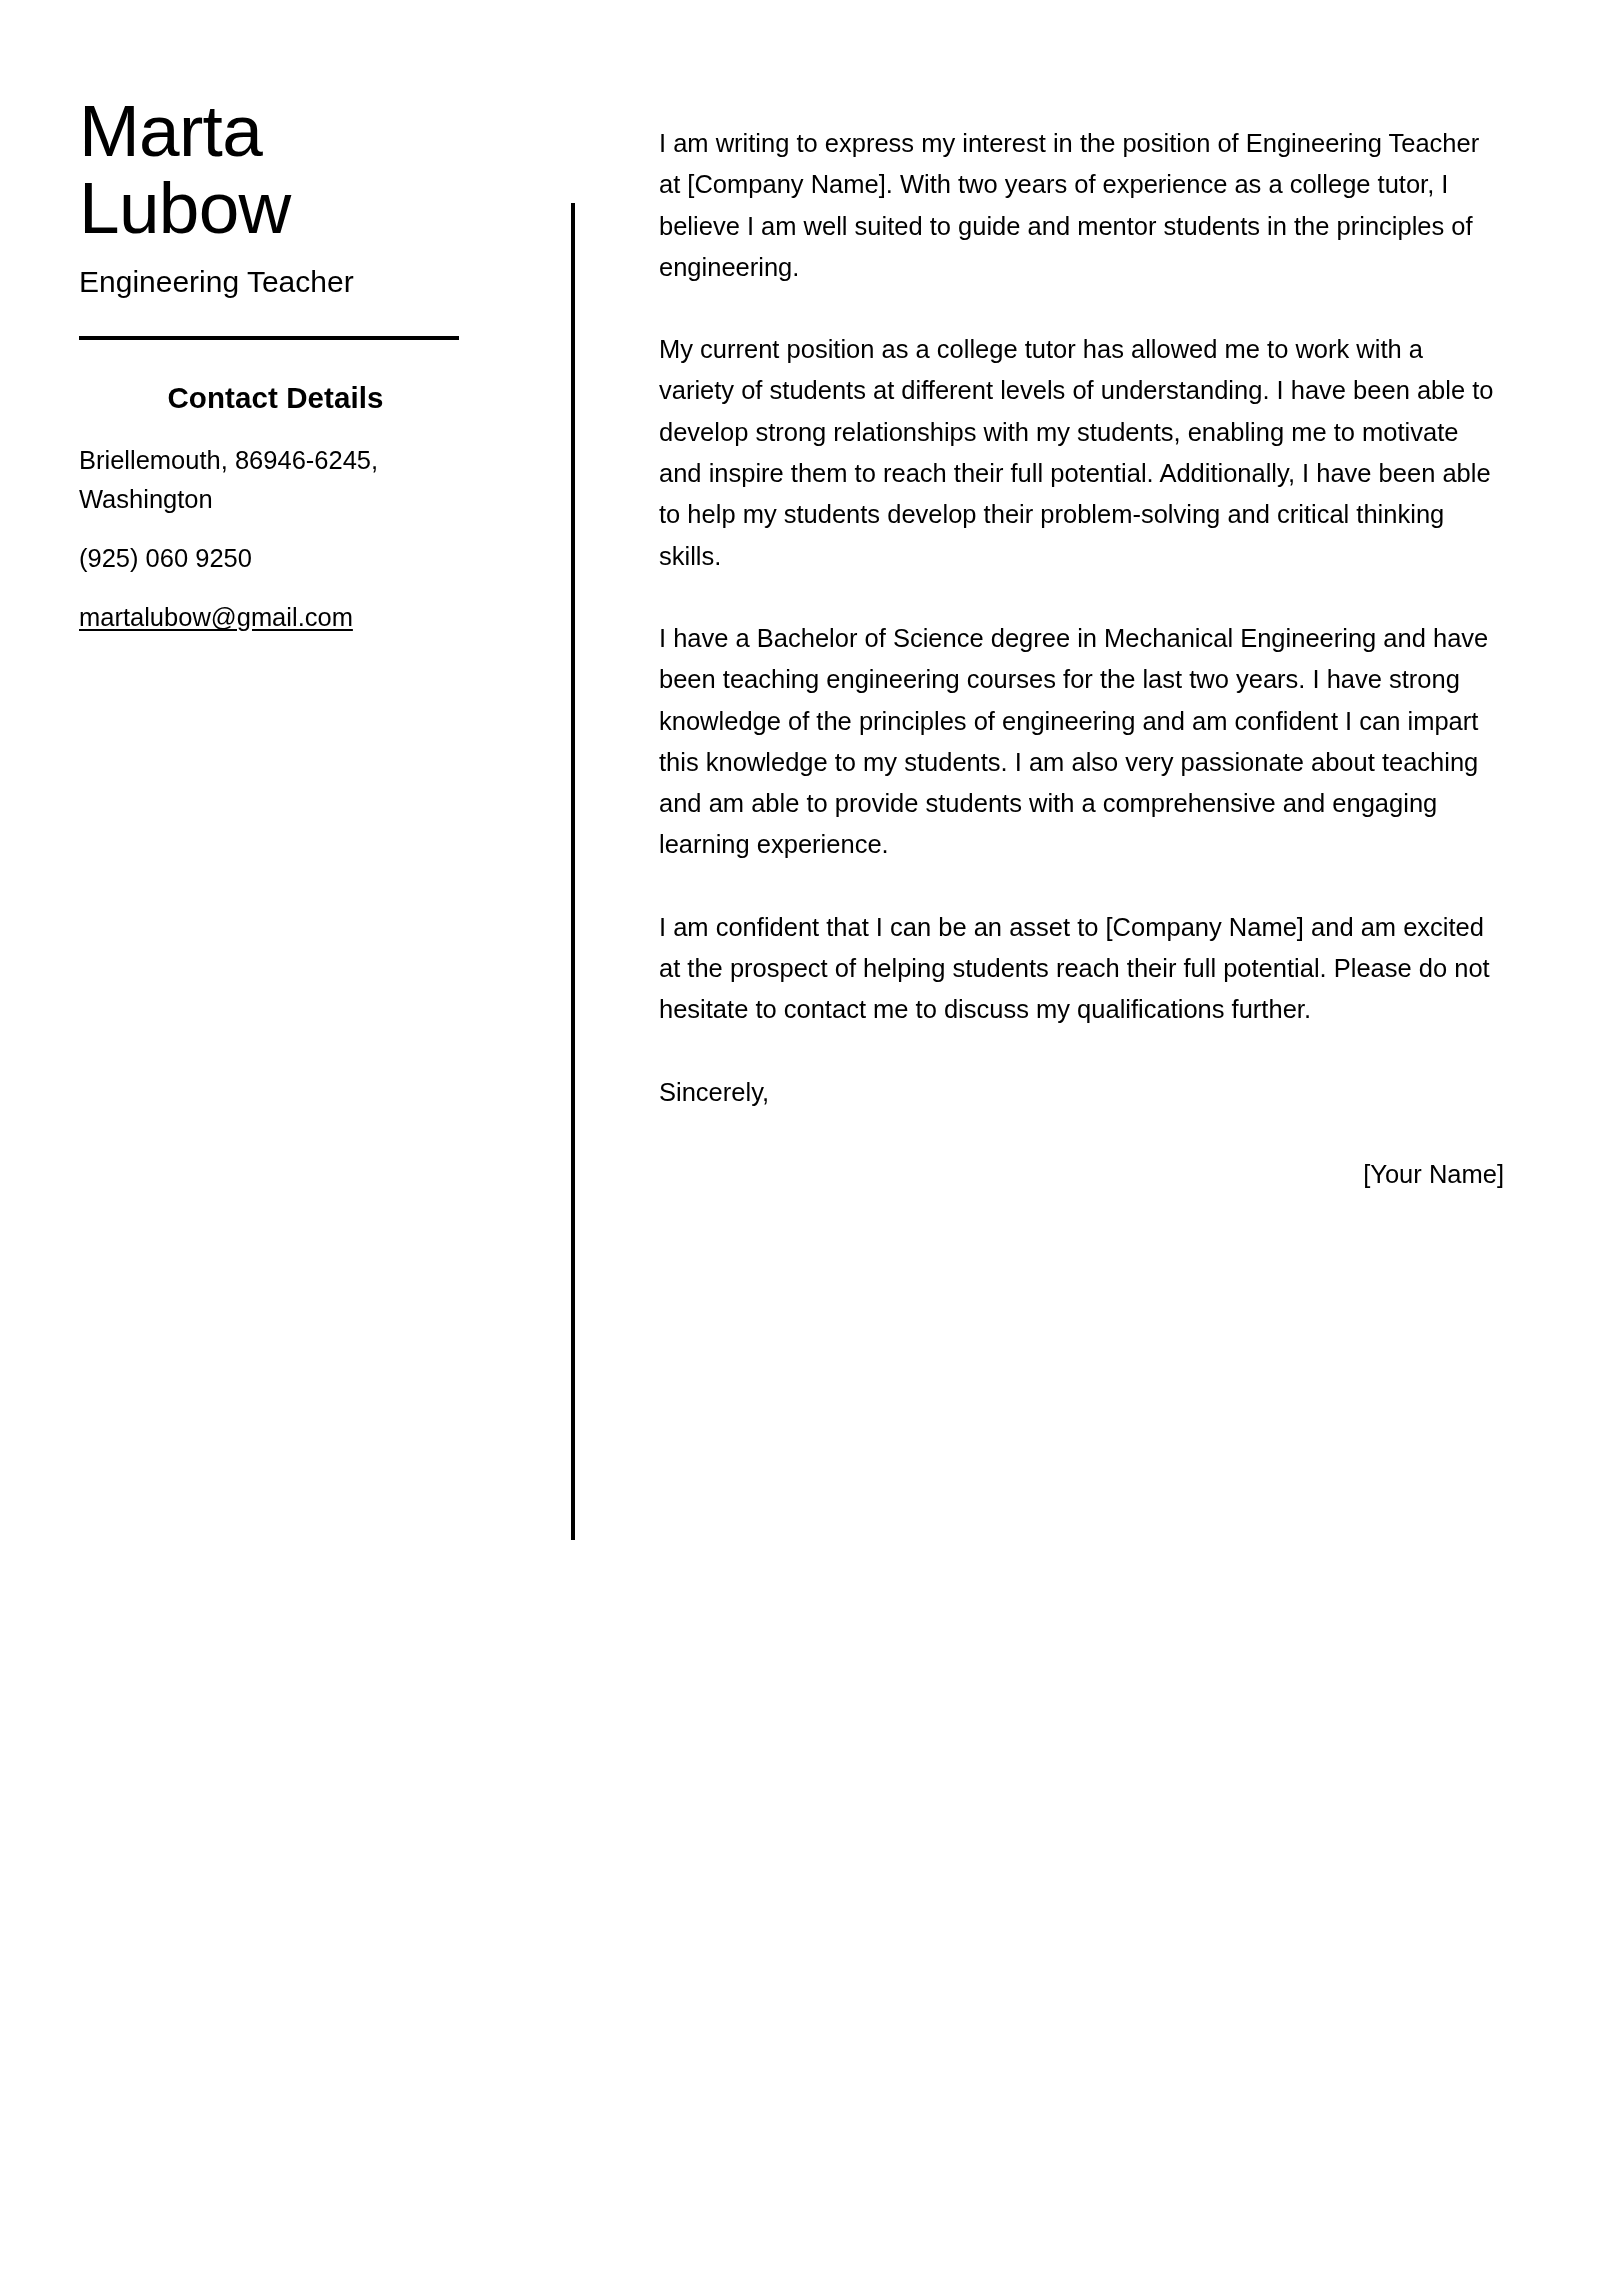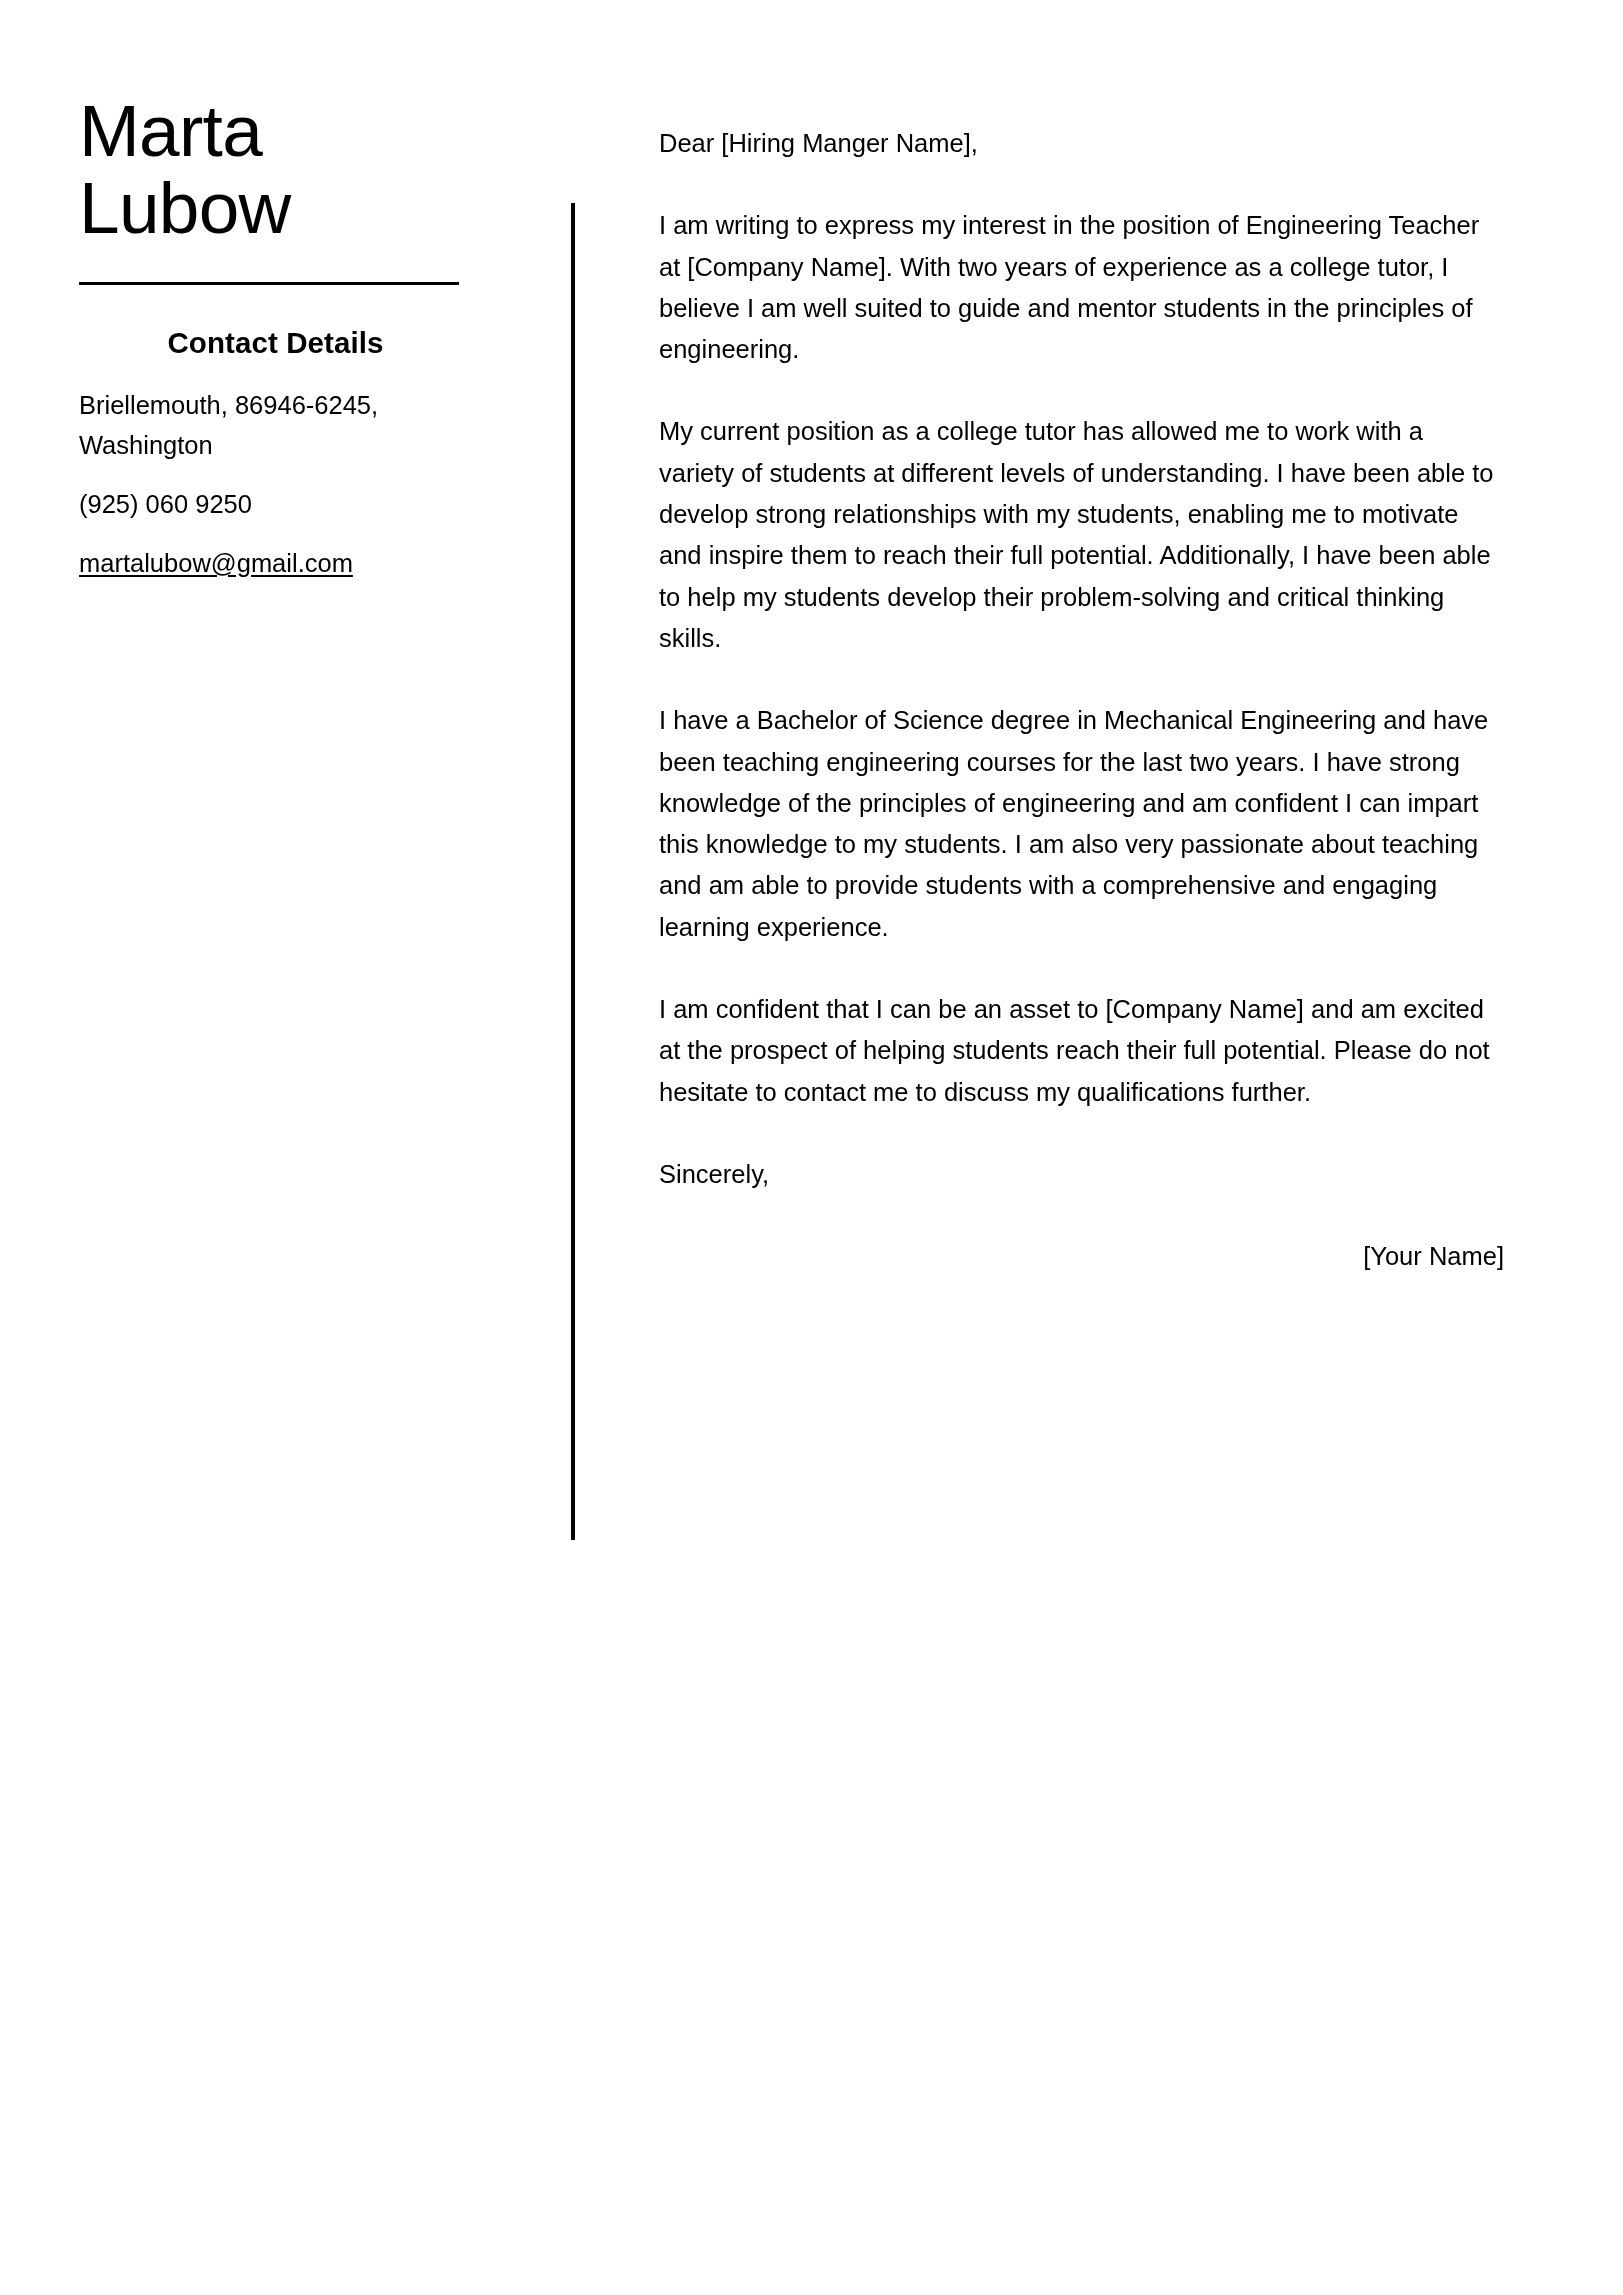--- a/index.html
+++ b/index.html
@@ -108,36 +108,36 @@
 </style>
 </head>
 <body>
 
 <div id="page">
 
   <div id="sidebar">
     <div class="name-line" id="name-first">Marta</div>
     <div class="name-line" id="name-last">Lubow</div>
 
+    <div class="job-title">Engineering Teacher</div>
 
     <div class="rule"></div>
 
     <div class="section-heading">Contact Details</div>
 
     <div class="contact-list">
       <div class="contact-item">Briellemouth, 86946-6245, Washington</div>
       <div class="contact-item">(925) 060 9250</div>
       <div class="contact-item email">martalubow@gmail.com</div>
     </div>
   </div>
 
   <div id="divider"></div>
 
   <div id="letter">
-    <p class="letter-para">Dear [Hiring Manger Name],</p>
 
     <p class="letter-para">I am writing to express my interest in the position of Engineering Teacher at [Company Name]. With two years of experience as a college tutor, I believe I am well suited to guide and mentor students in the principles of engineering.</p>
 
     <p class="letter-para">My current position as a college tutor has allowed me to work with a variety of students at different levels of understanding. I have been able to develop strong relationships with my students, enabling me to motivate and inspire them to reach their full potential. Additionally, I have been able to help my students develop their problem-solving and critical thinking skills.</p>
 
     <p class="letter-para">I have a Bachelor of Science degree in Mechanical Engineering and have been teaching engineering courses for the last two years. I have strong knowledge of the principles of engineering and am confident I can impart this knowledge to my students. I am also very passionate about teaching and am able to provide students with a comprehensive and engaging learning experience.</p>
 
     <p class="letter-para">I am confident that I can be an asset to [Company Name] and am excited at the prospect of helping students reach their full potential. Please do not hesitate to contact me to discuss my qualifications further.</p>
 
     <p class="letter-para">Sincerely,</p>

